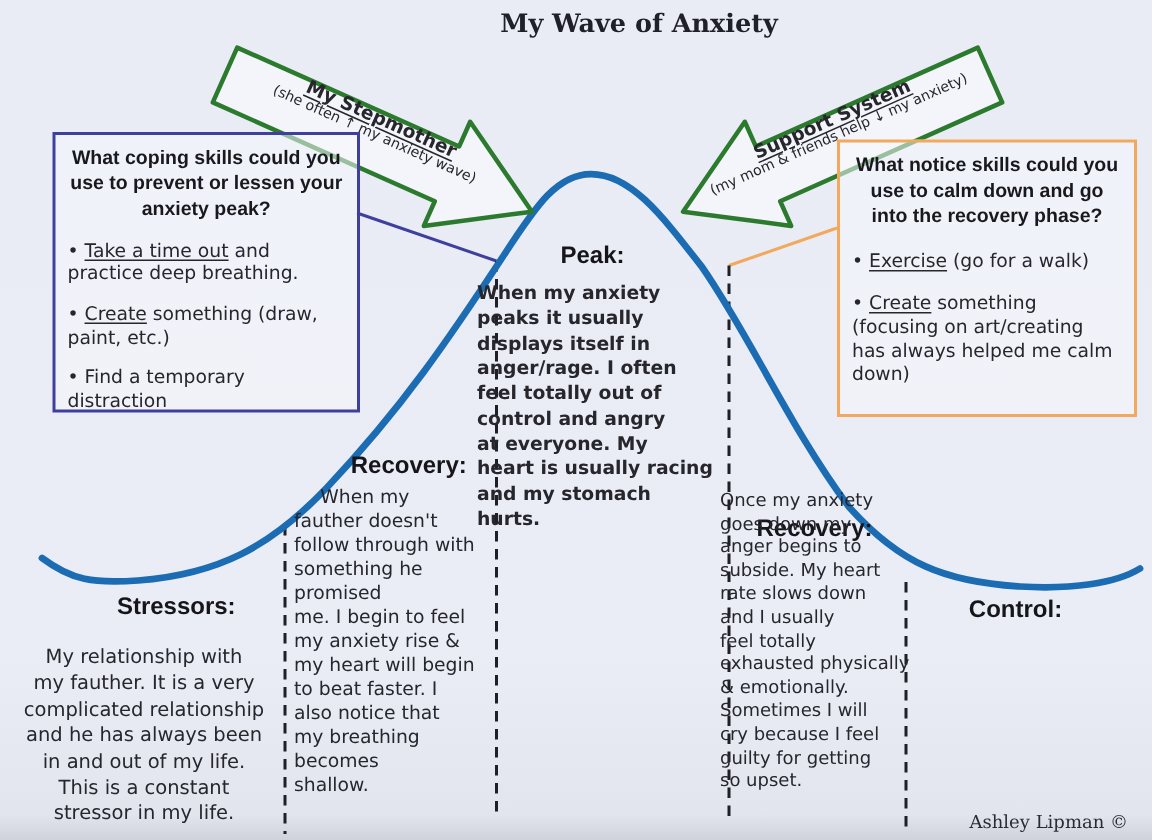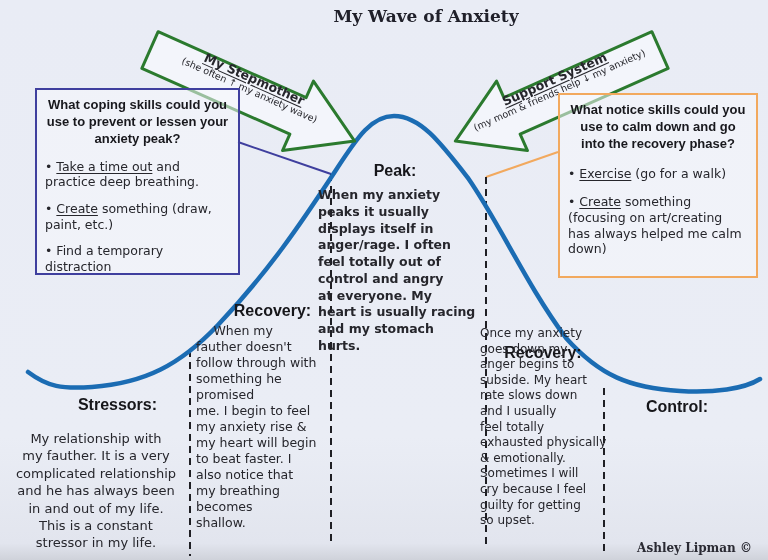--- a/index.html
+++ b/index.html
@@ -21,21 +21,21 @@
   .question{font-weight:bold;font-size:13px;line-height:1.3;text-align:center;color:#18181d;}
   .item{font-size:12.5px;line-height:1.25;margin-top:11px;}
   .qbox.right .item{margin-top:13px;}
   .section-head{position:absolute;font-weight:bold;font-size:16px;text-align:center;color:#16161a;}
   .section-text{position:absolute;font-size:12.5px;line-height:1.34;white-space:pre-line;}
   .arrow-text{position:absolute;text-align:center;line-height:1.15;}
   .arrow-text .at-title{font-size:12.5px;font-weight:bold;}
   .arrow-text .at-sub{font-size:9.5px;}
   .credit{
     position:absolute;right:16px;bottom:5px;font-family:"DejaVu Serif",serif;
-    font-size:12px;color:#2a2a33;font-weight:bold;
+    font-size:12px;color:#2a2a33;
   }
 </style>
 </head>
 <body>
 
 <div class="canvas">
 
   <svg class="art" viewBox="0 0 768 560">
 
     <line x1="238" y1="142" x2="331" y2="174" stroke="#3f3f9e" stroke-width="2"></line>

